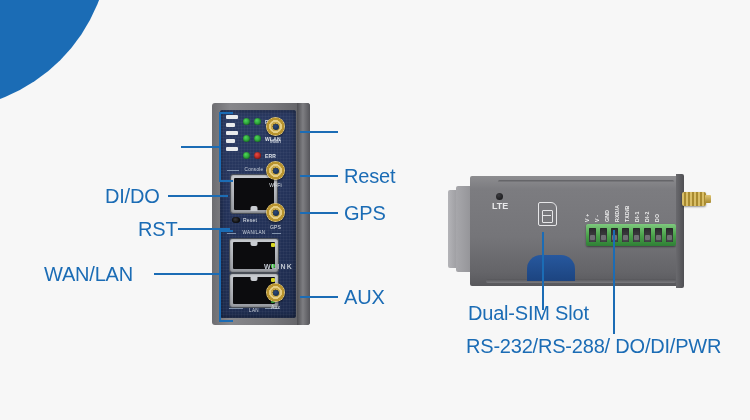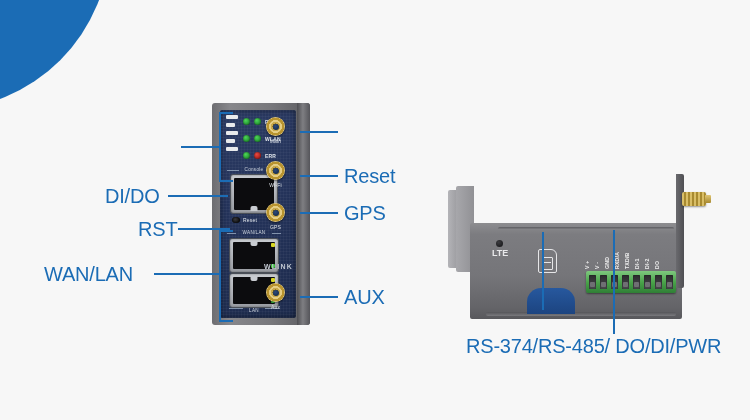--- a/index.html
+++ b/index.html
@@ -139,24 +139,23 @@
   }
 
   .brand{
     position:absolute;color:#c3c9d2;font-size:7px;font-weight:800;
     letter-spacing:1.2px;
   }
 
   
   #side{position:absolute;left:448px;top:168px;width:258px;height:126px;}
   .sv-body{
-    position:absolute;left:22px;top:8px;width:212px;height:96px;
+    position:absolute;left:22px;top:8px;width:212px;height:110px;
     background:linear-gradient(180deg,#8d8d90 0%,#7c7c80 12%,#757579 55%,#646468 88%,#58585c 100%);
     border-radius:2px;
-    margin-top:47px;
   }
   .sv-topgroove{
     position:absolute;left:28px;top:4px;width:176px;height:3px;
     background:linear-gradient(180deg,#5d5d61,#8d8d90);border-radius:2px;
   }
   .sv-botgroove{
     position:absolute;left:16px;bottom:3px;width:190px;height:4px;
     background:linear-gradient(180deg,#555559,#7a7a7e);border-radius:2px;
   }
   .sv-endcap{
@@ -379,17 +378,18 @@
   <div class="lead h" style="left:300px;top:175px;width:38px;"></div>
   <div class="callout big" style="left:344px;top:166px;">Reset</div>
 
   <div class="lead h" style="left:300px;top:212px;width:38px;"></div>
   <div class="callout big" style="left:344px;top:203px;">GPS</div>
 
   <div class="lead h" style="left:300px;top:296px;width:38px;"></div>
   <div class="callout big" style="left:344px;top:287px;">AUX</div>
 
   <div class="lead v" style="left:542px;top:232px;height:78px;"></div>
+  <div class="callout big" style="left:468px;top:303px;">Dual-SIM Slot</div>
 
   <div class="lead v" style="left:613px;top:230px;height:104px;"></div>
-  <div class="callout big" style="left:466px;top:336px;">RS-374/RS-485/ DO/DI/PWR</div>
+  <div class="callout big" style="left:466px;top:336px;">RS-232/RS-288/ DO/DI/PWR</div>
 
 </div>
 
 </body></html>

